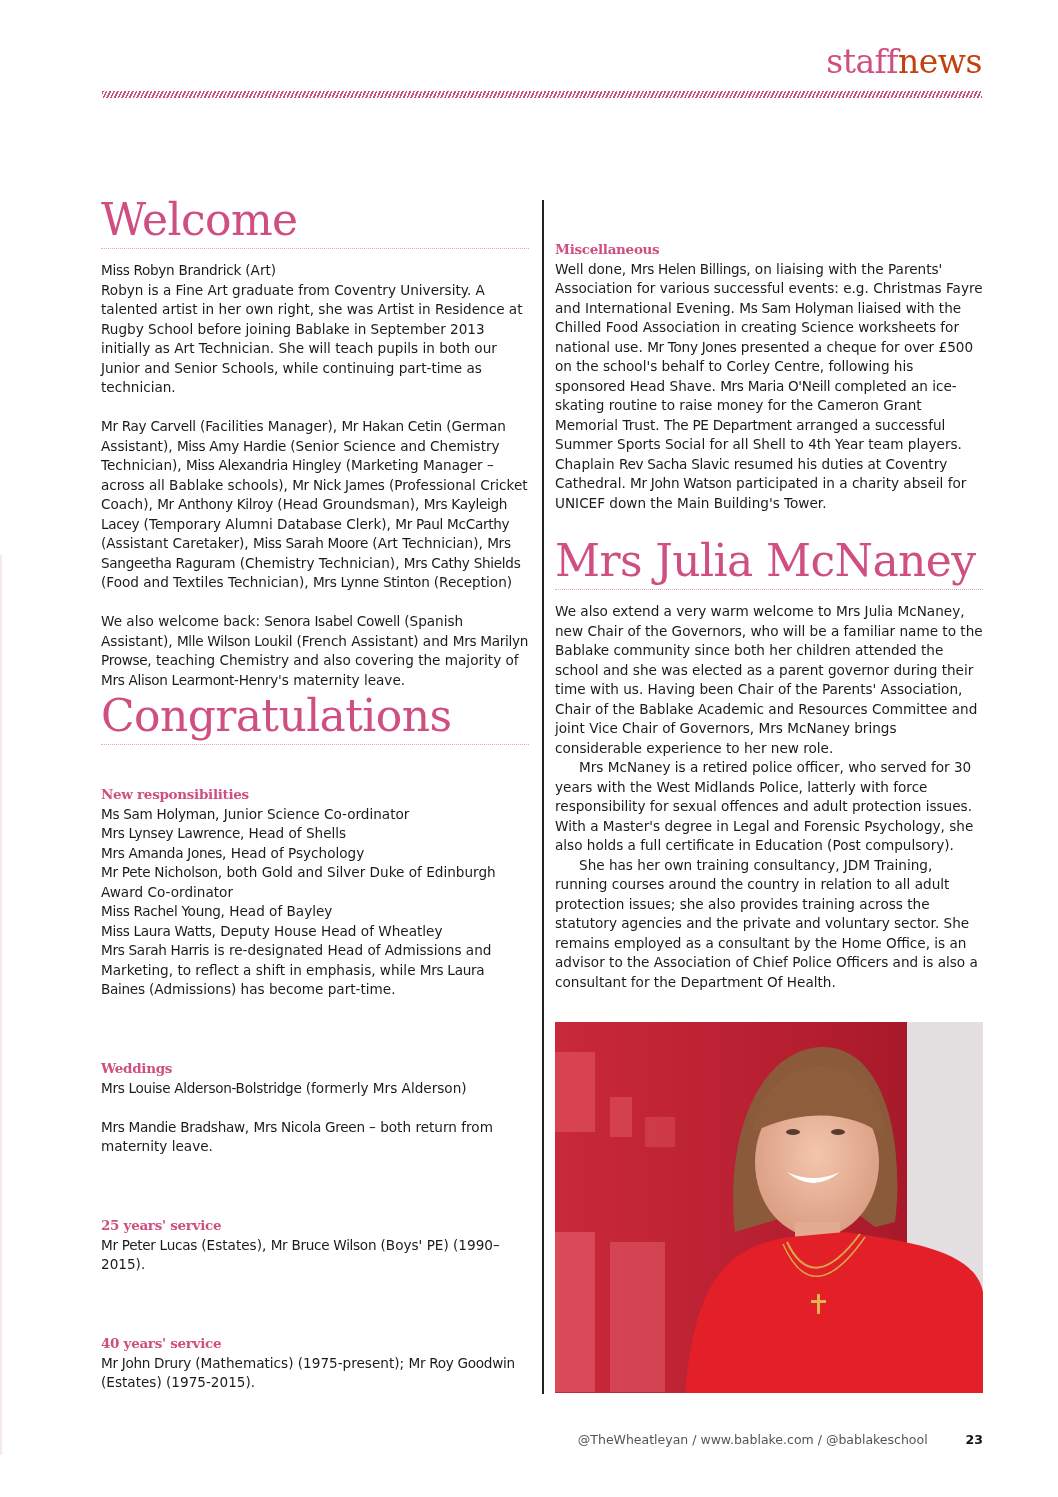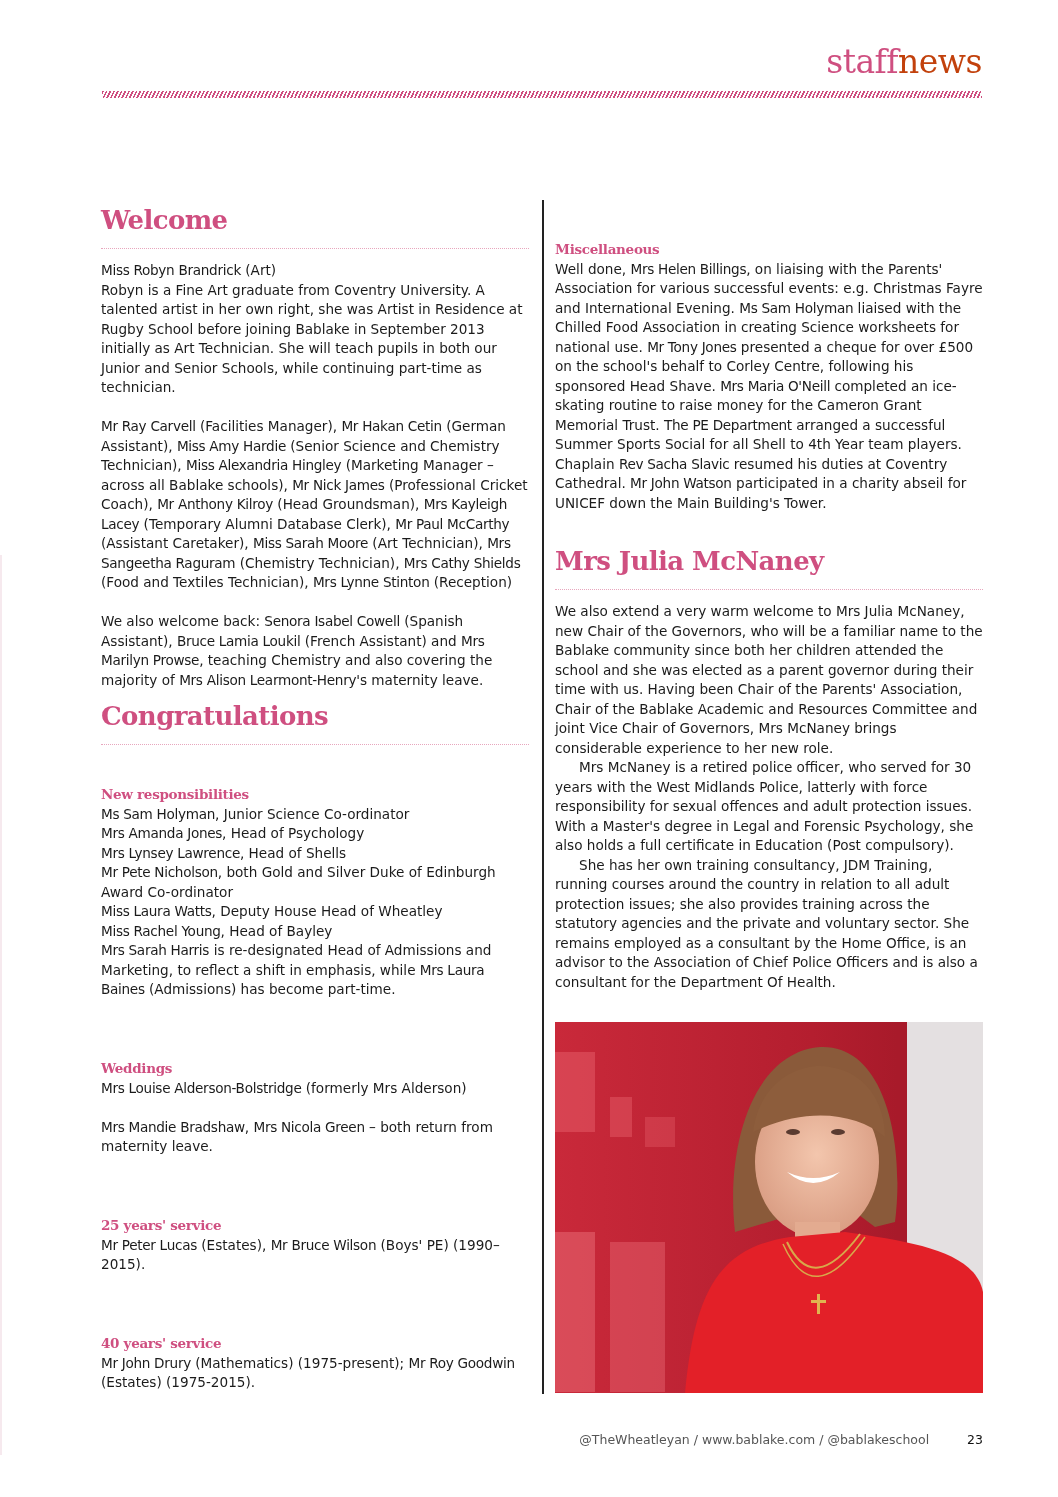--- a/index.html
+++ b/index.html
@@ -10,34 +10,34 @@
   .masthead .a { color: #cf4f80; }
   .masthead .b { color: #c2410c; }
   .hatch { position: absolute; left: 102px; top: 91px; width: 880px; height: 7px;
            background: repeating-linear-gradient(115deg, #cf4f80 0 1.6px, #ffffff 1.6px 3.4px); }
   .left-edge { position: absolute; left: 0; top: 555px; width: 2px; height: 900px; background: #f6e9ee; }
   .divider { position: absolute; left: 542px; top: 200px; width: 1.5px; height: 1194px; background: #222; }
 
   .col { position: absolute; font-size: 13.6px; line-height: 19.5px; }
   .col-left { left: 101px; top: 200px; width: 428px; }
   .col-right { left: 555px; top: 200px; width: 428px; }
-  .h1 { font-family: "DejaVu Serif", "Liberation Serif", serif; color: #cf4f80; font-size: 26px;
-        line-height: 40px; font-weight: bold; margin: 0; letter-spacing: -0.6px; }
+  .h1 { font-family: "DejaVu Serif", "Liberation Serif", serif; color: #cf4f80; font-size: 44px;
+        line-height: 40px; font-weight: normal; margin: 0; letter-spacing: -0.6px; }
   .rule { border-top: 1px dotted #e8a6bd; margin: 8px 0 12px 0; }
   .sub { font-family: "DejaVu Serif", "Liberation Serif", serif; color: #cf4f80; font-weight: bold;
          font-size: 13.5px; line-height: 19.5px; letter-spacing: -0.3px; margin-top: 40px; }
   p { margin: 0; }
   .gap { height: 19.5px; }
   .indent { text-indent: 24px; }
   b { font-weight: normal; letter-spacing: -0.3px; }
   .photo { position: absolute; left: 555px; top: 1022px; width: 428px; height: 371px; overflow: hidden; }
   .footer { position: absolute; top: 1432px; left: 555px; width: 428px; font-size: 12.5px; color: #555;
             text-align: right; }
   .footer .link { margin-right: 34px; }
-  .footer .pg { font-weight: normal; color: #111; }
+  .footer .pg { font-weight: bold; color: #111; }
 </style>
 </head>
 <body>
 
 <div class="masthead serif">
   <span class="a">staff</span><span class="b">news</span>
 </div>
 <div class="hatch"></div>
 <div class="left-edge"></div>
 <div class="divider"></div>
@@ -46,34 +46,34 @@
   <h1 class="h1">Welcome</h1>
   <div class="rule"></div>
   <p>
     <b>Miss Robyn Brandrick</b><span> (Art)</span><br>
     <span>Robyn is a Fine Art graduate from Coventry University. A talented artist in her own right, she was Artist in Residence at Rugby School before joining Bablake in September 2013 initially as Art Technician. She will teach pupils in both our Junior and Senior Schools, while continuing part-time as technician.</span>
   </p>
   <div class="gap"></div>
   <p id="staff-list"><b>Mr Ray Carvell</b><span> (Facilities Manager), </span><b>Mr Hakan Cetin</b><span> (German Assistant), </span><b>Miss Amy Hardie</b><span> (Senior Science and Chemistry Technician), </span><b>Miss Alexandria Hingley</b><span> (Marketing Manager – across all Bablake schools), </span><b>Mr Nick James</b><span> (Professional Cricket Coach), </span><b>Mr Anthony Kilroy</b><span> (Head Groundsman), </span><b>Mrs Kayleigh Lacey</b><span> (Temporary Alumni Database Clerk), </span><b>Mr Paul McCarthy</b><span> (Assistant Caretaker), </span><b>Miss Sarah Moore</b><span> (Art Technician), </span><b>Mrs Sangeetha Raguram</b><span> (Chemistry Technician), </span><b>Mrs Cathy Shields</b><span> (Food and Textiles Technician), </span><b>Mrs Lynne Stinton</b><span> (Reception)</span></p>
   <div class="gap"></div>
   <p>
-    <span>We also welcome back: </span><b>Senora Isabel Cowell</b><span> (Spanish Assistant), </span><b>Bruce Lamia Loukil</b><span> (French Assistant) and </span><b>Mrs Marilyn Prowse</b><span>, teaching Chemistry and also covering the majority of </span><b>Mrs Alison Learmont-Henry</b><span>'s maternity leave.</span>
+    <span>We also welcome back: </span><b>Senora Isabel Cowell</b><span> (Spanish Assistant), </span><b>Mlle Wilson Loukil</b><span> (French Assistant) and </span><b>Mrs Marilyn Prowse</b><span>, teaching Chemistry and also covering the majority of </span><b>Mrs Alison Learmont-Henry</b><span>'s maternity leave.</span>
   </p>
 
   <h1 class="h1" style="margin-top:6px">Congratulations</h1>
   <div class="rule"></div>
 
   <div class="sub">New responsibilities</div>
   <div id="resp-list">
       <p><b>Ms Sam Holyman</b><span>, Junior Science Co-ordinator</span></p>
+      <p><b>Mrs Lynsey Lawrence</b><span>, Head of Shells</span></p>
       <p><b>Mrs Amanda Jones</b><span>, Head of Psychology</span></p>
-      <p><b>Mrs Lynsey Lawrence</b><span>, Head of Shells</span></p>
       <p><b>Mr Pete Nicholson</b><span>, both Gold and Silver Duke of Edinburgh Award Co-ordinator</span></p>
+      <p><b>Miss Rachel Young</b><span>, Head of Bayley</span></p>
       <p><b>Miss Laura Watts</b><span>, Deputy House Head of Wheatley</span></p>
-      <p><b>Miss Rachel Young</b><span>, Head of Bayley</span></p>
     </div>
   <p>
     <b>Mrs Sarah Harri</b><span>s is re-designated Head of Admissions and Marketing, to reflect a shift in emphasis, while </span><b>Mrs Laura Baines</b><span> (Admissions) has become part-time.</span>
   </p>
   <div class="gap"></div>
 
   <div class="sub">Weddings</div>
   <p><b>Mrs Louise Alderson-Bolstridge</b><span> (formerly Mrs Alderson)</span></p>
   <div class="gap"></div>
 

